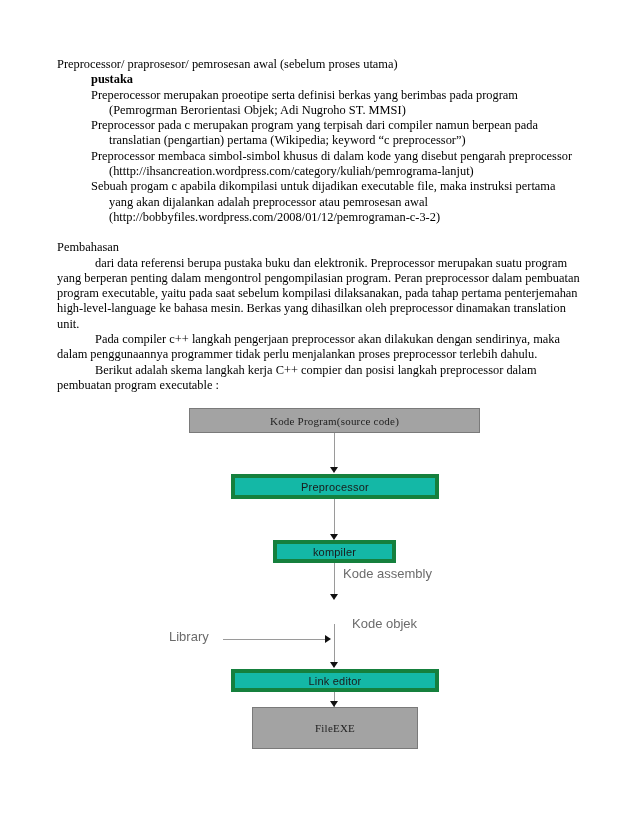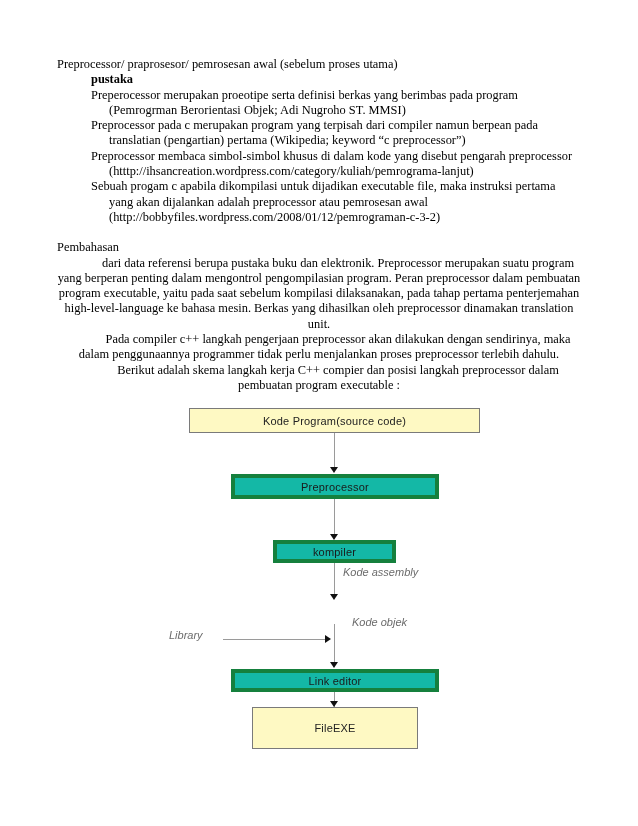--- a/index.html
+++ b/index.html
@@ -41,21 +41,21 @@
   .lvl1 { margin-left: 34px; }
   .lvl2 { margin-left: 52px; }
   .bold { font-weight: bold; }
 
   .spacer {
     height: 15px;
   }
 
   .para {
     margin: 0;
-    text-align: center;
+    text-align: left;
     text-indent: 0;
   }
   .para-indent {
     text-indent: 38px;
   }
   .heading {
     font-weight: normal;
     margin: 0;
   }
 
@@ -77,30 +77,30 @@
     font-family: "Liberation Sans", "DejaVu Sans", sans-serif;
     font-size: 11px;
     color: #1a1a1a;
     letter-spacing: 0.2px;
   }
   .box-plain {
     background: #14b8a6;
     border: 4px solid #15803d;
   }
   .box-gray {
-    background: #fef9c3;
+    background: #a3a3a3;
     border: 1px solid #7a7a7a;
     color: #222222;
+    font-family: Liberation Serif, serif;
   }
 
   .edge-label {
     position: absolute;
     font-family: "Liberation Sans", "DejaVu Sans", sans-serif;
-    font-size: 11px;
-    font-style: italic;
+    font-size: 13px;
     color: #6b6b6b;
     white-space: nowrap;
   }
 
   .vline {
     position: absolute;
     width: 1px;
     background: #9a9a9a;
   }
   .hline {

